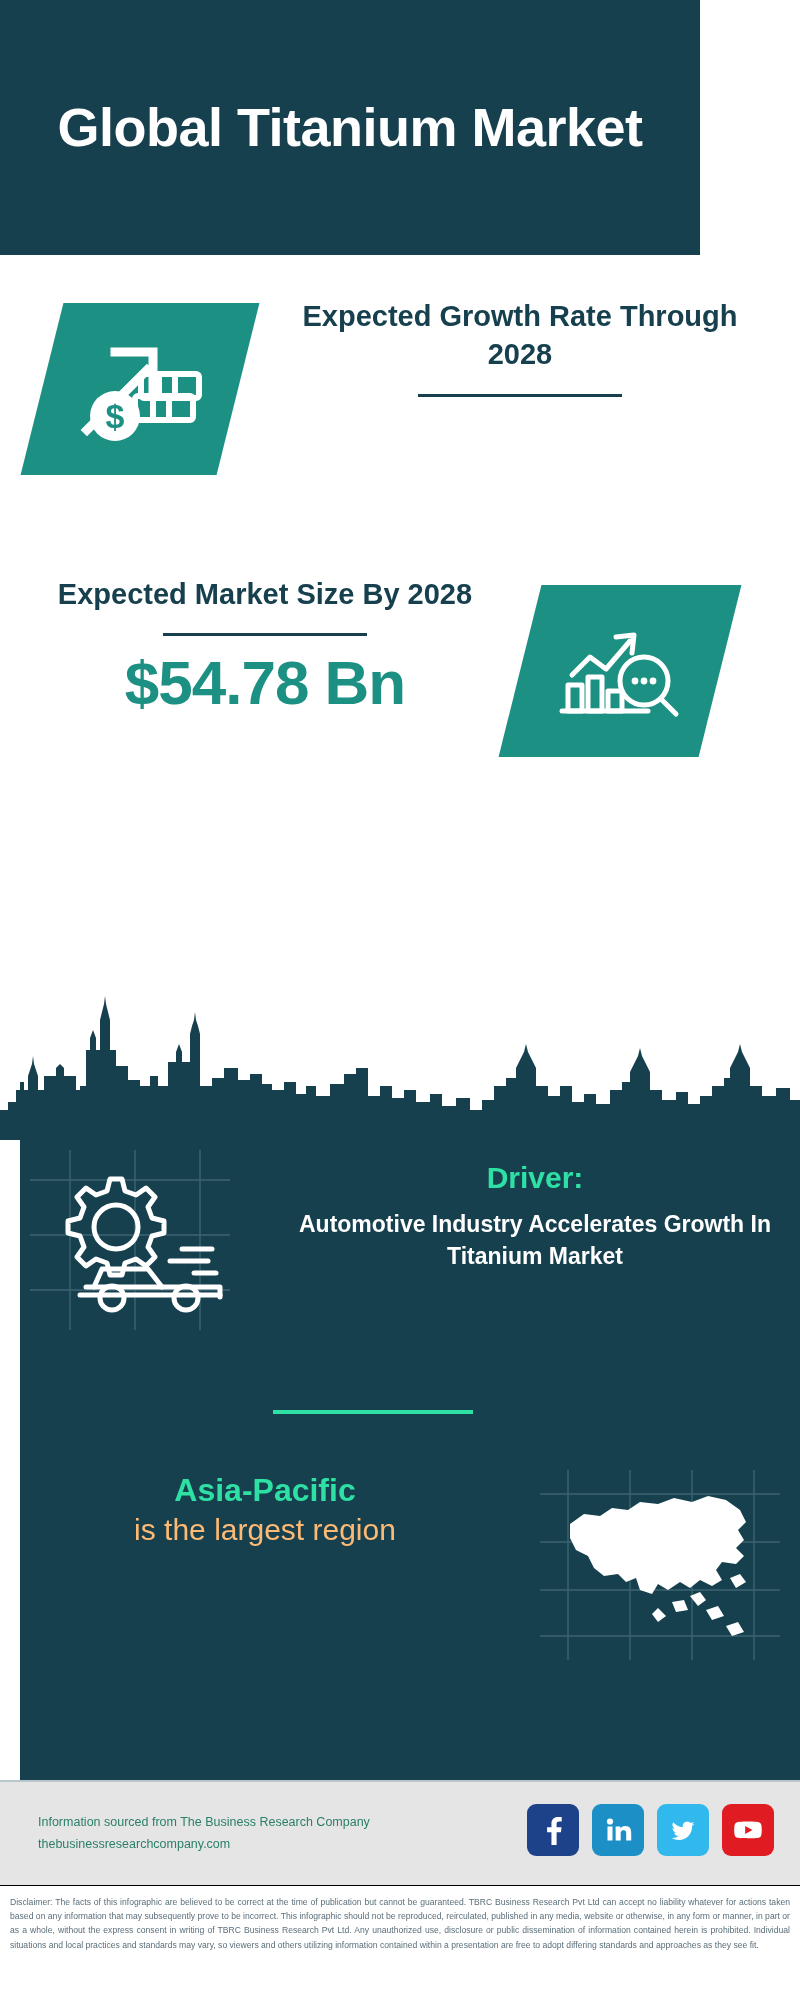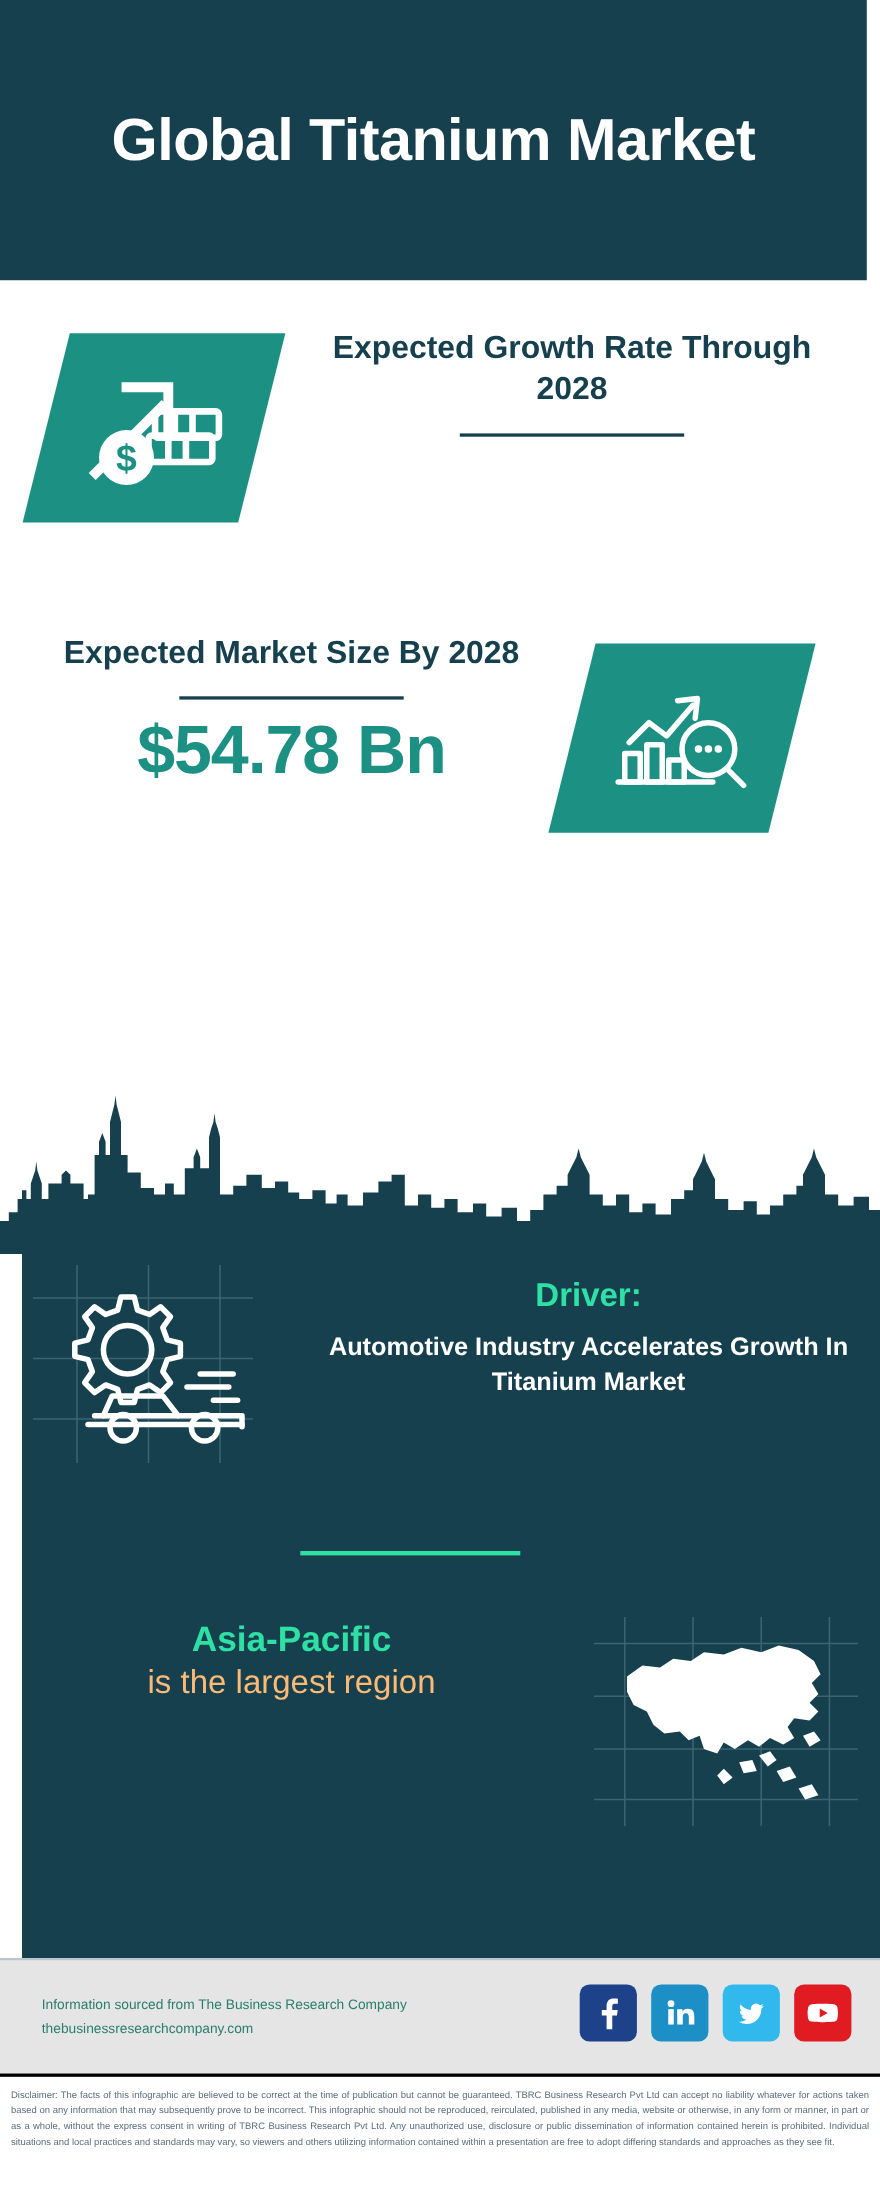--- a/index.html
+++ b/index.html
@@ -14,21 +14,21 @@
     position: relative;
     width: 800px;
     height: 2000px;
     background: #ffffff;
   }
 
   
   .header {
     position: absolute;
     top: 0; left: 0;
-    width: 788px;
+    width: 700px;
     height: 255px;
     background: #17404f;
     display: flex;
     align-items: center;
     justify-content: center;
   }
   .header-title {
     color: #ffffff;
     font-size: 54px;
     font-weight: bold;
@@ -218,21 +218,21 @@
   .sc-yt { background: #e01b22; }
   .social svg { display: block; }
 
   
   .disclaimer {
     position: absolute;
     left: 0; top: 1885px;
     width: 800px;
     height: 115px;
     background: #ffffff;
-    border-top: 3px solid #000000;
+    border-top: 1px solid #000000;
     padding: 9px 10px 0 10px;
   }
   .disclaimer p {
     color: #5a6e79;
     font-size: 8.6px;
     line-height: 1.65;
     text-align: justify;
   }
 </style>
 </head>

